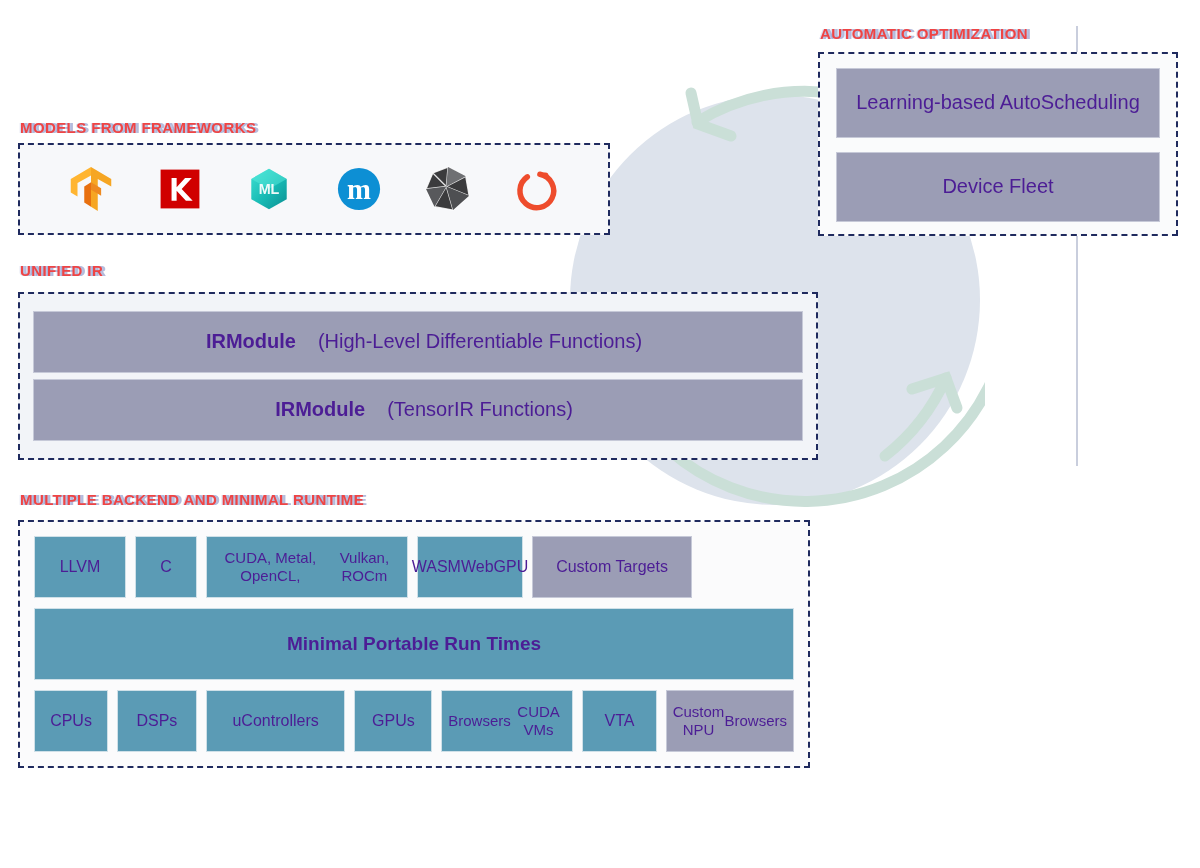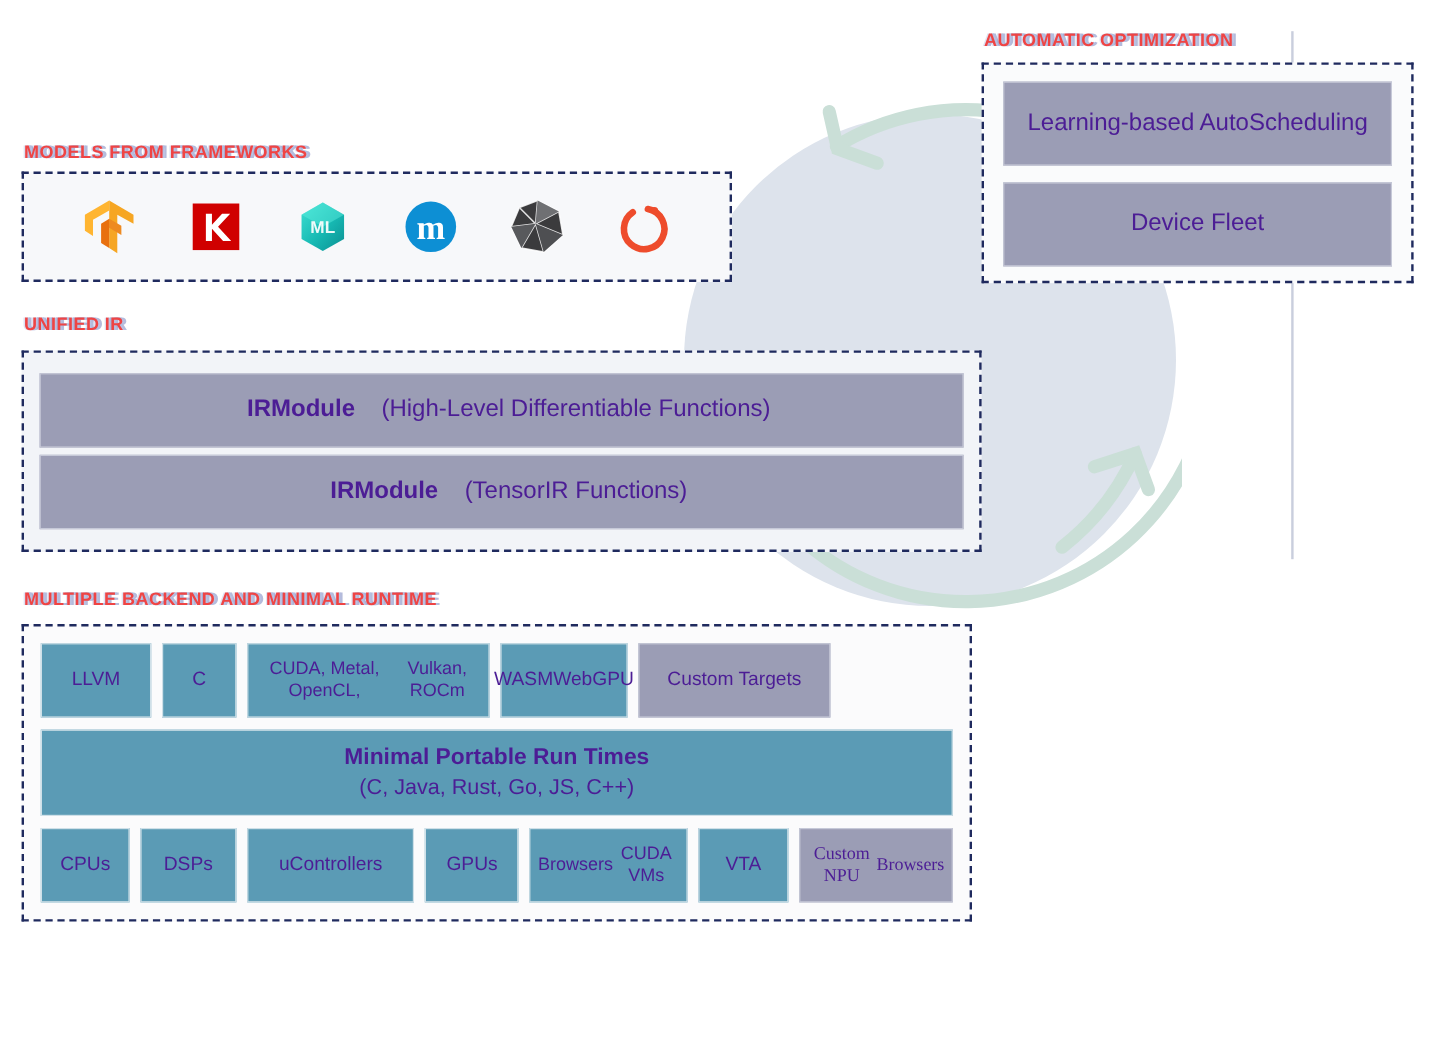--- a/index.html
+++ b/index.html
@@ -138,21 +138,21 @@
   }
   .runtime-title { font-size: 19px; font-weight: 700; }
   .runtime-sub   { font-size: 18px; font-weight: 400; }
 
   .cell-cpus      { width: 78px; }
   .cell-dsps      { width: 84px; }
   .cell-ucont     { width: 148px; }
   .cell-gpus      { width: 82px; }
   .cell-browsers  { width: 140px; font-size: 15px !important; }
   .cell-vta       { width: 78px; }
-  .cell-npu       { width: 136px; font-size: 15px !important; font-family: Liberation Serif, serif; }
+  .cell-npu       { width: 136px; font-size: 15px !important; }
 
   .two-line { flex-direction: row; line-height: 1.2; }
 </style>
 </head>
 <body>
 
 <div id="stage">
 
   <div id="cycle-wrap">
     <svg viewBox="0 0 420 440" xmlns="http://www.w3.org/2000/svg">
@@ -276,21 +276,20 @@
         </div>
         <div class="bar bar-teal cell-wasm two-line">
           <span>WASM</span>
           <span>WebGPU</span>
         </div>
         <div class="bar bar-purple cell-custom-t">Custom Targets</div>
       </div>
 
       <div class="bar bar-teal runtime-bar">
         <span class="runtime-title">Minimal Portable Run Times</span>
-        <span class="runtime-sub">(C, Java, Rust, Go, JS, C++)</span>
       </div>
 
       <div class="backend-row">
         <div class="bar bar-teal cell-cpus">CPUs</div>
         <div class="bar bar-teal cell-dsps">DSPs</div>
         <div class="bar bar-teal cell-ucont">uControllers</div>
         <div class="bar bar-teal cell-gpus">GPUs</div>
         <div class="bar bar-teal cell-browsers two-line">
           <span>Browsers</span>
           <span>CUDA VMs</span>

